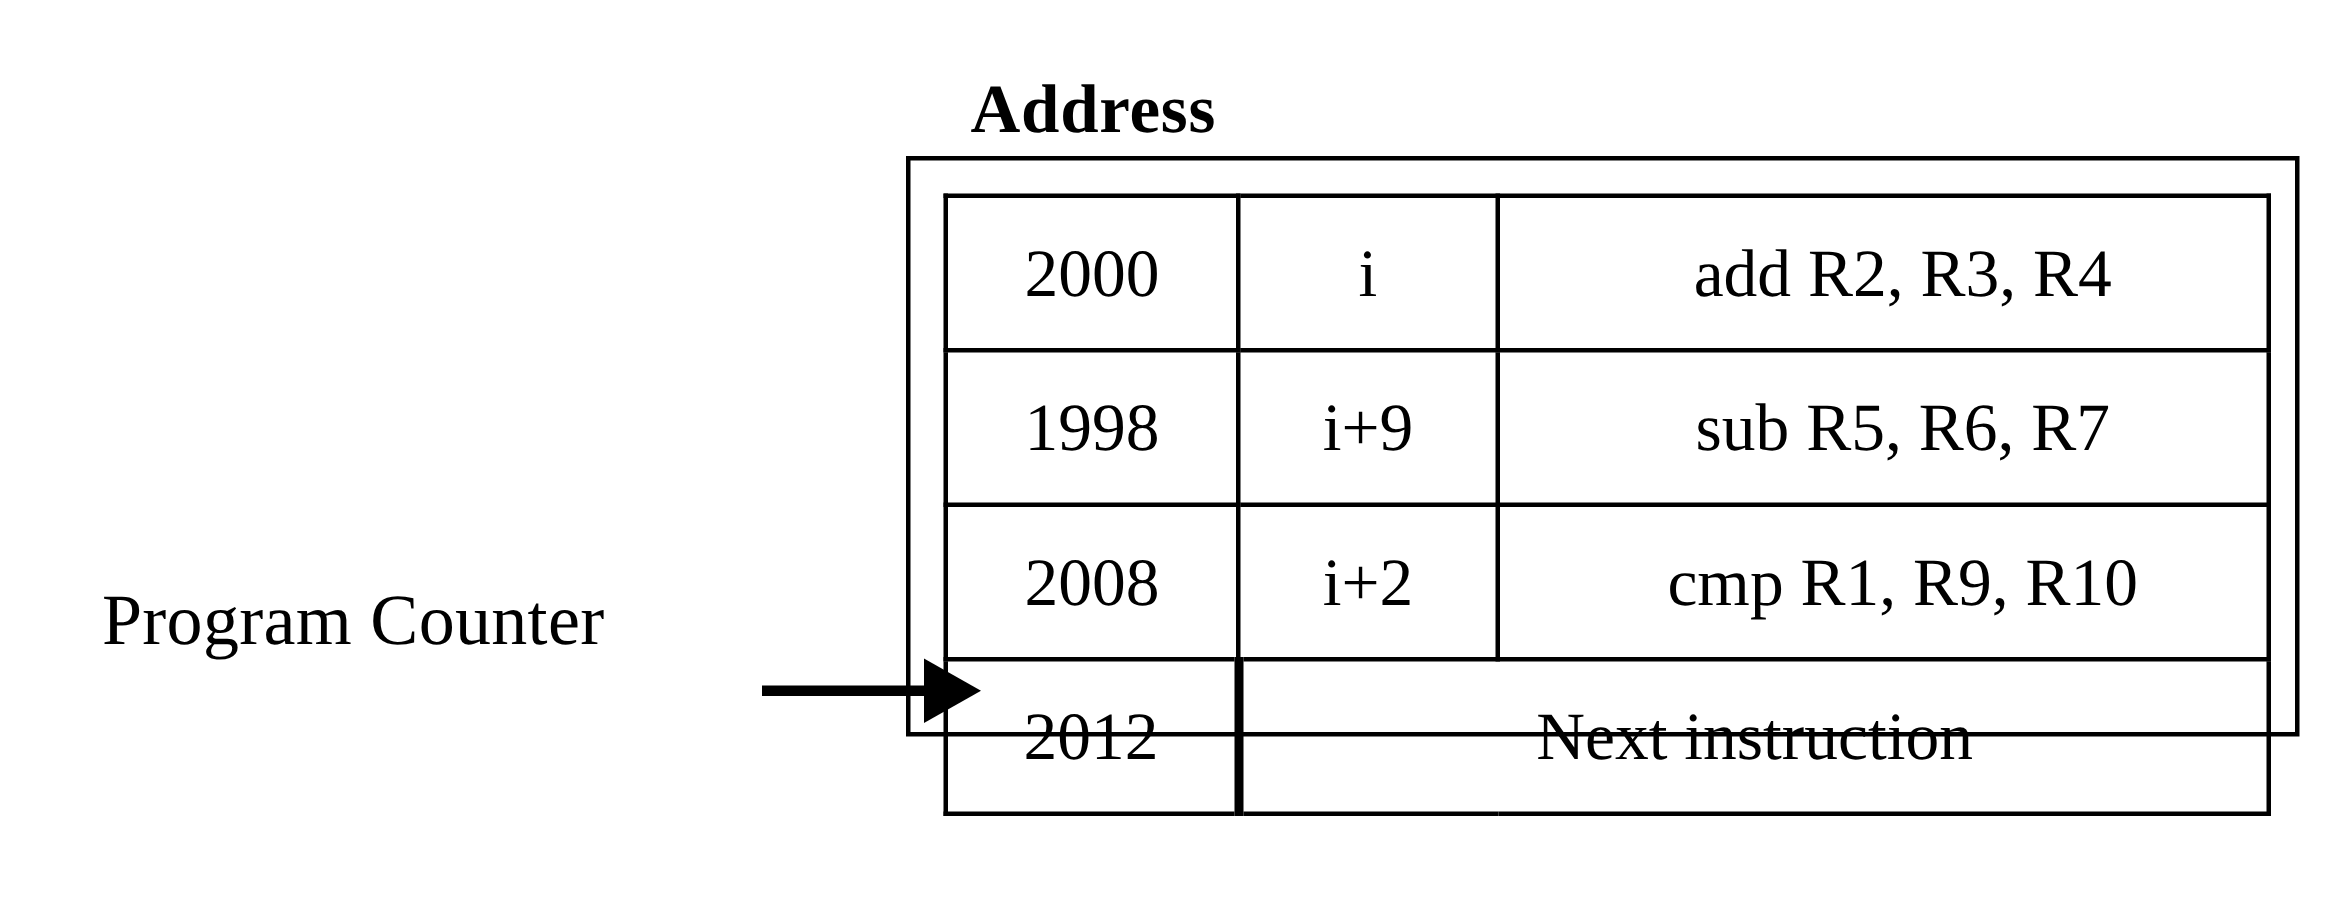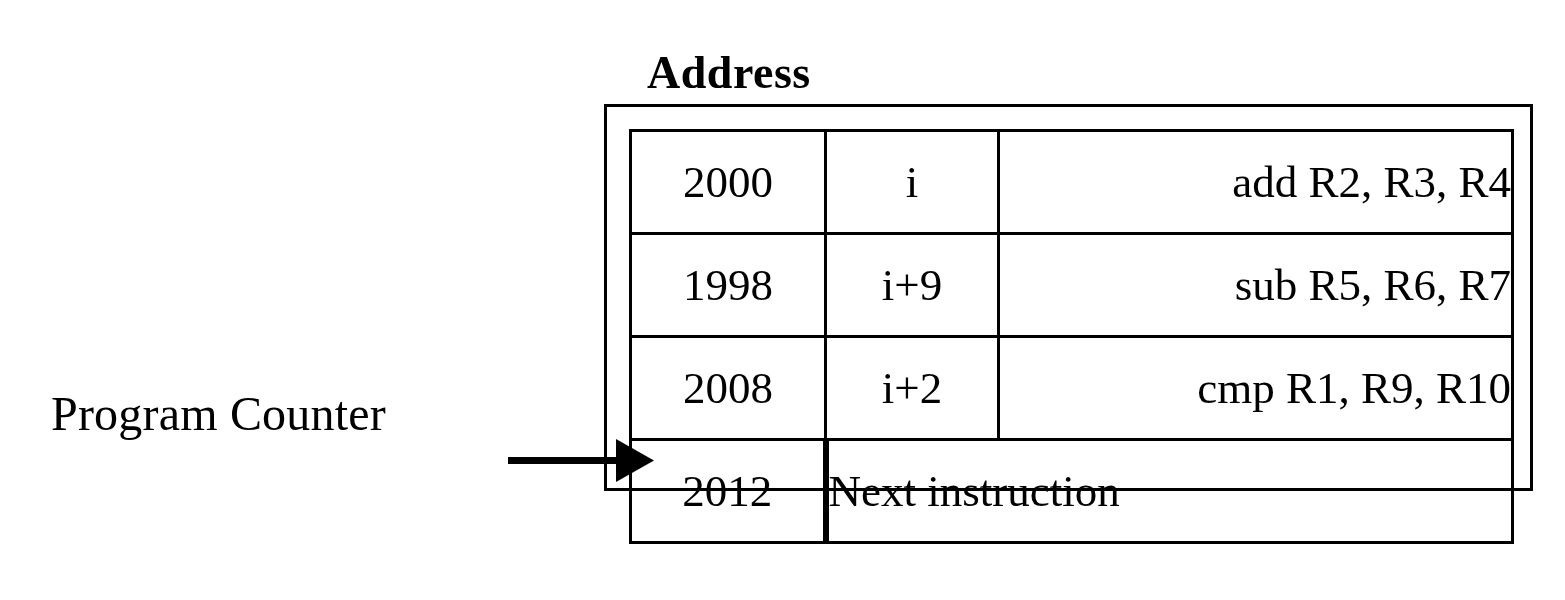--- a/index.html
+++ b/index.html
@@ -15,21 +15,21 @@
     position: relative;
     width: 1565px;
     height: 600px;
     background: #ffffff;
     overflow: hidden;
   }
 
   
   #pc-caption {
     position: absolute;
-    left: 51px;
+    left: 68px;
     top: 385px;
     width: 430px;
     font-size: 48px;
     line-height: 58px;
     letter-spacing: 0.2px;
     white-space: nowrap;
   }
   #pc-caption .cap-line { display: block; }
 
   
@@ -86,25 +86,25 @@
   #memory-table td.col-address {
     width: 195px;
     text-align: center;
   }
   #memory-table td.col-index {
     width: 173px;
     text-align: center;
   }
   #memory-table td.col-instruction {
     width: 514px;
-    text-align: right;
+    text-align: center;
     padding-left: 26px;
   }
   #memory-table td.col-merged {
-    text-align: left;
+    text-align: center;
     padding-left: 0;
     border-left-width: 6px;
   }
   #memory-table tr.last-row td.col-address {
     border-right-width: 0;
   }
 </style>
 </head>
 <body>
 

